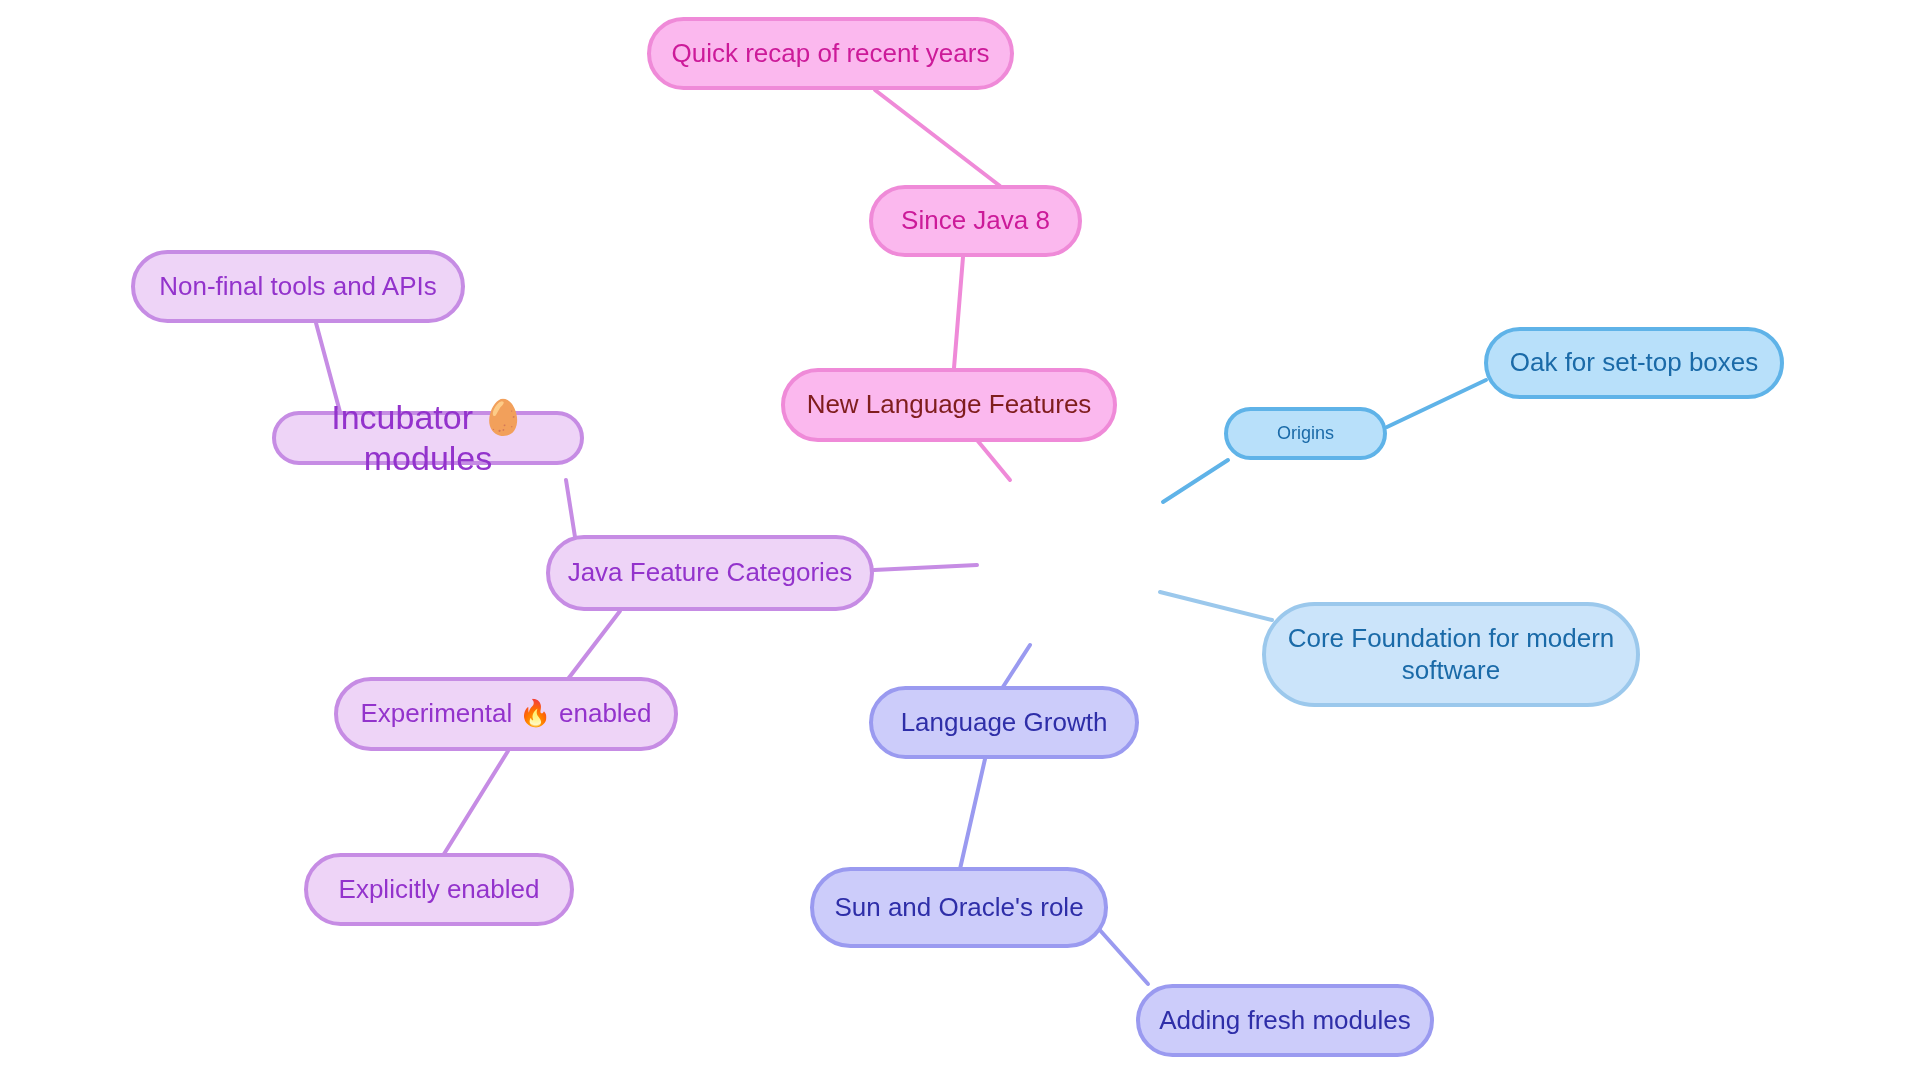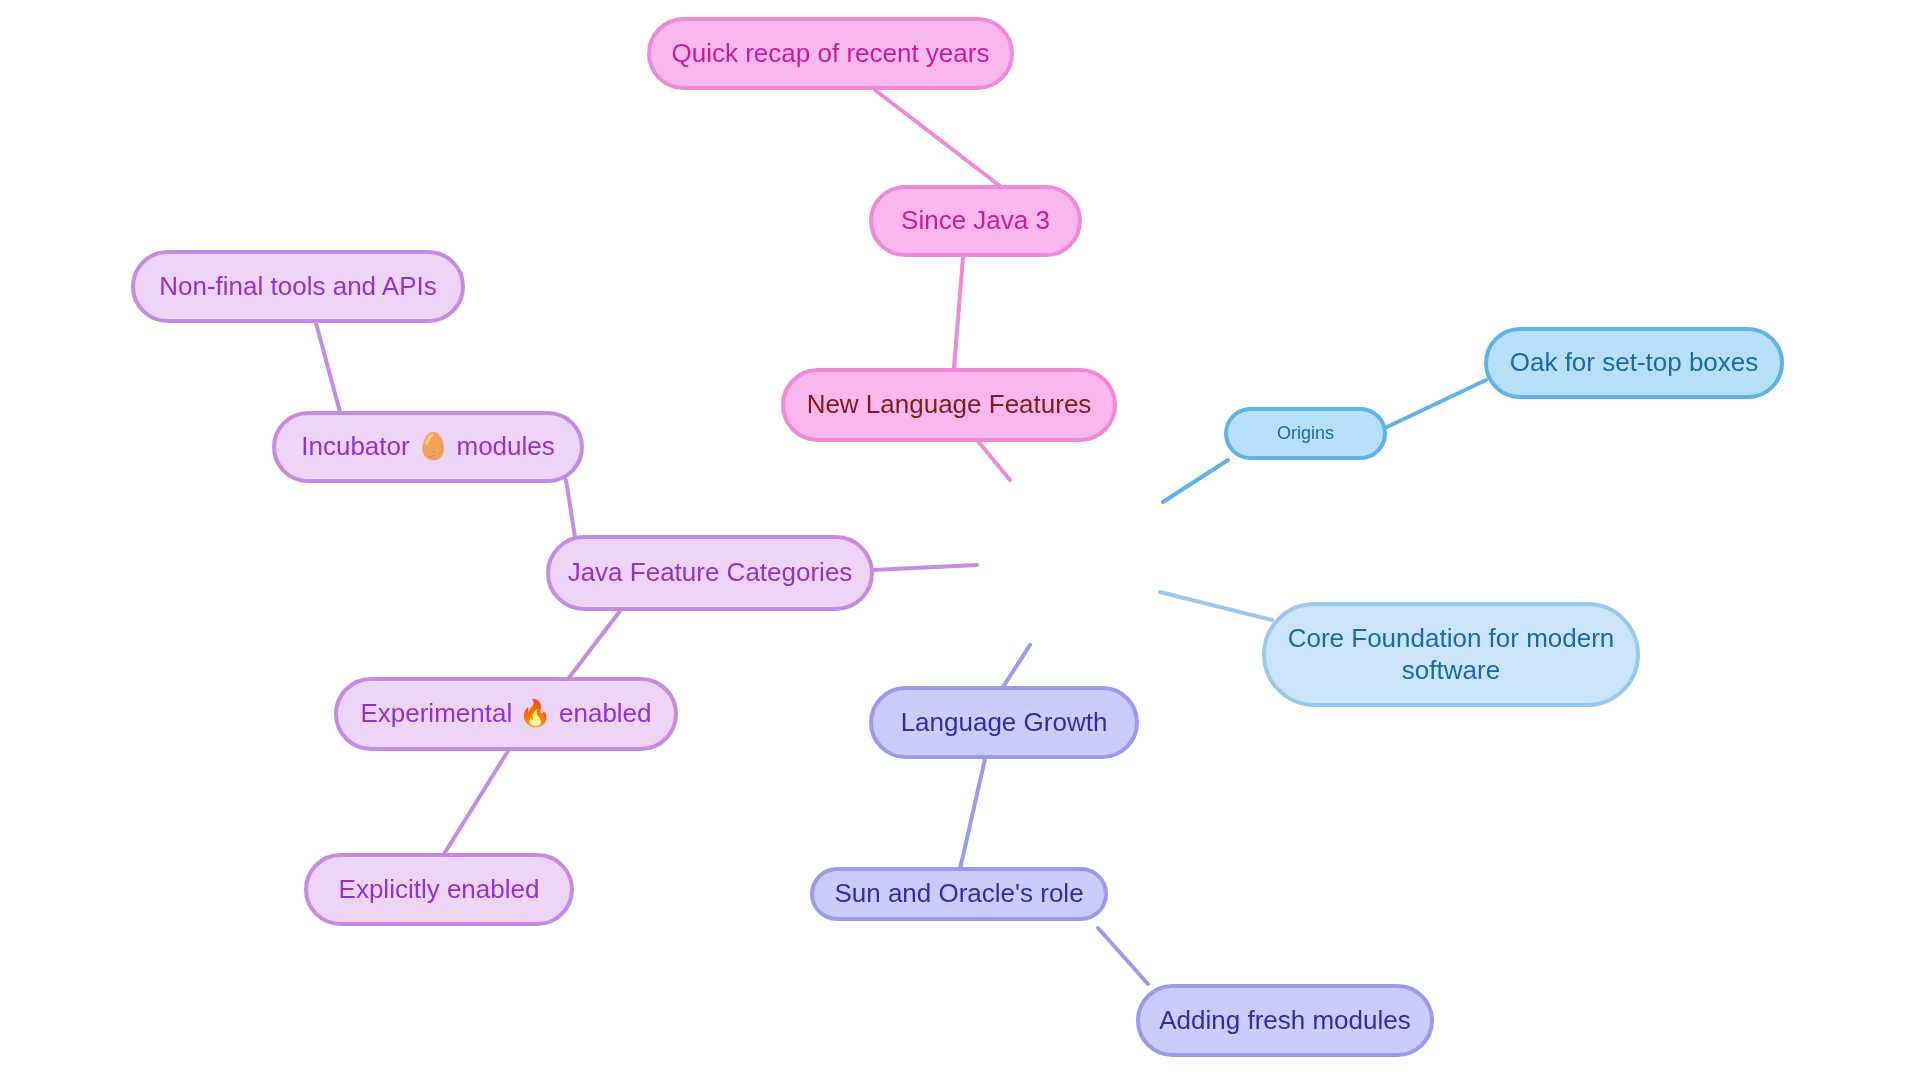--- a/index.html
+++ b/index.html
@@ -74,26 +74,26 @@
       <line x1="1010" y1="480" x2="977" y2="440" stroke="#ef8ad8" stroke-width="4" stroke-linecap="round"></line>
       <line x1="954" y1="368" x2="963" y2="257" stroke="#ef8ad8" stroke-width="4" stroke-linecap="round"></line>
       <line x1="1000" y1="186" x2="875" y2="90" stroke="#ef8ad8" stroke-width="4" stroke-linecap="round"></line>
     </svg>
 
   <div id="node-layer">
       <div class="node" style="left: 1224px; top: 407px; width: 163px; height: 53px; background: rgb(184, 224, 250); border-color: rgb(95, 179, 232); color: rgb(26, 106, 168); font-size: 18px;"><span class="lbl">Origins</span></div>
       <div class="node" style="left: 1484px; top: 327px; width: 300px; height: 72px; background: rgb(184, 224, 250); border-color: rgb(95, 179, 232); color: rgb(26, 106, 168); font-size: 26px;"><span class="lbl">Oak for set-top boxes</span></div>
       <div class="node" style="left: 1262px; top: 602px; width: 378px; height: 105px; background: rgb(203, 228, 250); border-color: rgb(155, 200, 236); color: rgb(26, 106, 168); font-size: 26px;"><span class="lbl">Core Foundation for modern software</span></div>
       <div class="node" style="left: 869px; top: 686px; width: 270px; height: 73px; background: rgb(204, 204, 250); border-color: rgb(154, 154, 240); color: rgb(46, 46, 168); font-size: 26px;"><span class="lbl">Language Growth</span></div>
-      <div class="node" style="left: 810px; top: 867px; width: 298px; height: 54px; background: rgb(204, 204, 250); border-color: rgb(154, 154, 240); color: rgb(46, 46, 168); font-size: 26px;"><span class="lbl">Sun and Oracle's role</span></div>
+      <div class="node" style="left: 810px; top: 867px; width: 298px; height: 81px; background: rgb(204, 204, 250); border-color: rgb(154, 154, 240); color: rgb(46, 46, 168); font-size: 26px;"><span class="lbl">Sun and Oracle's role</span></div>
       <div class="node" style="left: 1136px; top: 984px; width: 298px; height: 73px; background: rgb(204, 204, 250); border-color: rgb(154, 154, 240); color: rgb(46, 46, 168); font-size: 26px;"><span class="lbl">Adding fresh modules</span></div>
       <div class="node" style="left: 546px; top: 535px; width: 328px; height: 76px; background: rgb(238, 212, 247); border-color: rgb(198, 140, 228); color: rgb(147, 51, 204); font-size: 26px;"><span class="lbl">Java Feature Categories</span></div>
-      <div class="node" style="left: 272px; top: 411px; width: 312px; height: 72px; background: rgb(238, 212, 247); border-color: rgb(198, 140, 228); color: rgb(147, 51, 204); font-size: 26px;"><span class="lbl">Incubator 🥚 modules</span></div>
+      <div class="node" style="left: 272px; top: 411px; width: 312px; height: 54px; background: rgb(238, 212, 247); border-color: rgb(198, 140, 228); color: rgb(147, 51, 204); font-size: 34px;"><span class="lbl">Incubator 🥚 modules</span></div>
       <div class="node" style="left: 131px; top: 250px; width: 334px; height: 73px; background: rgb(238, 212, 247); border-color: rgb(198, 140, 228); color: rgb(147, 51, 204); font-size: 26px;"><span class="lbl">Non-final tools and APIs</span></div>
       <div class="node" style="left: 334px; top: 677px; width: 344px; height: 74px; background: rgb(238, 212, 247); border-color: rgb(198, 140, 228); color: rgb(147, 51, 204); font-size: 26px;"><span class="lbl">Experimental 🔥 enabled</span></div>
       <div class="node" style="left: 304px; top: 853px; width: 270px; height: 73px; background: rgb(238, 212, 247); border-color: rgb(198, 140, 228); color: rgb(147, 51, 204); font-size: 26px;"><span class="lbl">Explicitly enabled</span></div>
       <div class="node" style="left: 781px; top: 368px; width: 336px; height: 74px; background: rgb(251, 184, 238); border-color: rgb(239, 138, 216); color: #7f1d1d; font-size: 26px;"><span class="lbl">New Language Features</span></div>
-      <div class="node" style="left: 869px; top: 185px; width: 213px; height: 72px; background: rgb(251, 184, 238); border-color: rgb(239, 138, 216); color: rgb(204, 26, 153); font-size: 26px;"><span class="lbl">Since Java 3</span></div>
+      <div class="node" style="left: 869px; top: 185px; width: 213px; height: 72px; background: rgb(251, 184, 238); border-color: rgb(239, 138, 216); color: rgb(204, 26, 153); font-size: 26px;"><span class="lbl">Since Java 8</span></div>
       <div class="node" style="left: 647px; top: 17px; width: 367px; height: 73px; background: rgb(251, 184, 238); border-color: rgb(239, 138, 216); color: rgb(204, 26, 153); font-size: 26px; align-items: center;"><span class="lbl">Quick recap of recent years</span></div>
     </div>
 
 
 </div>
 
 </body></html>

